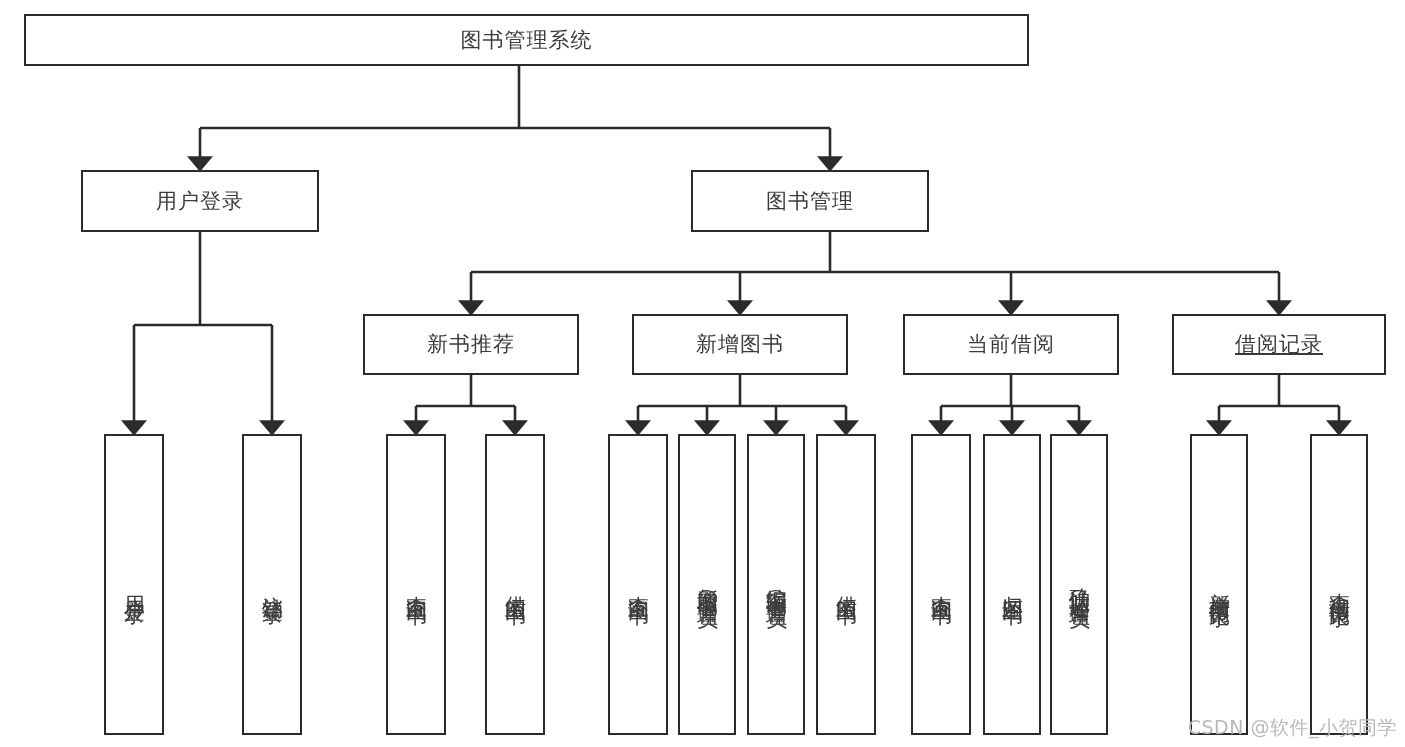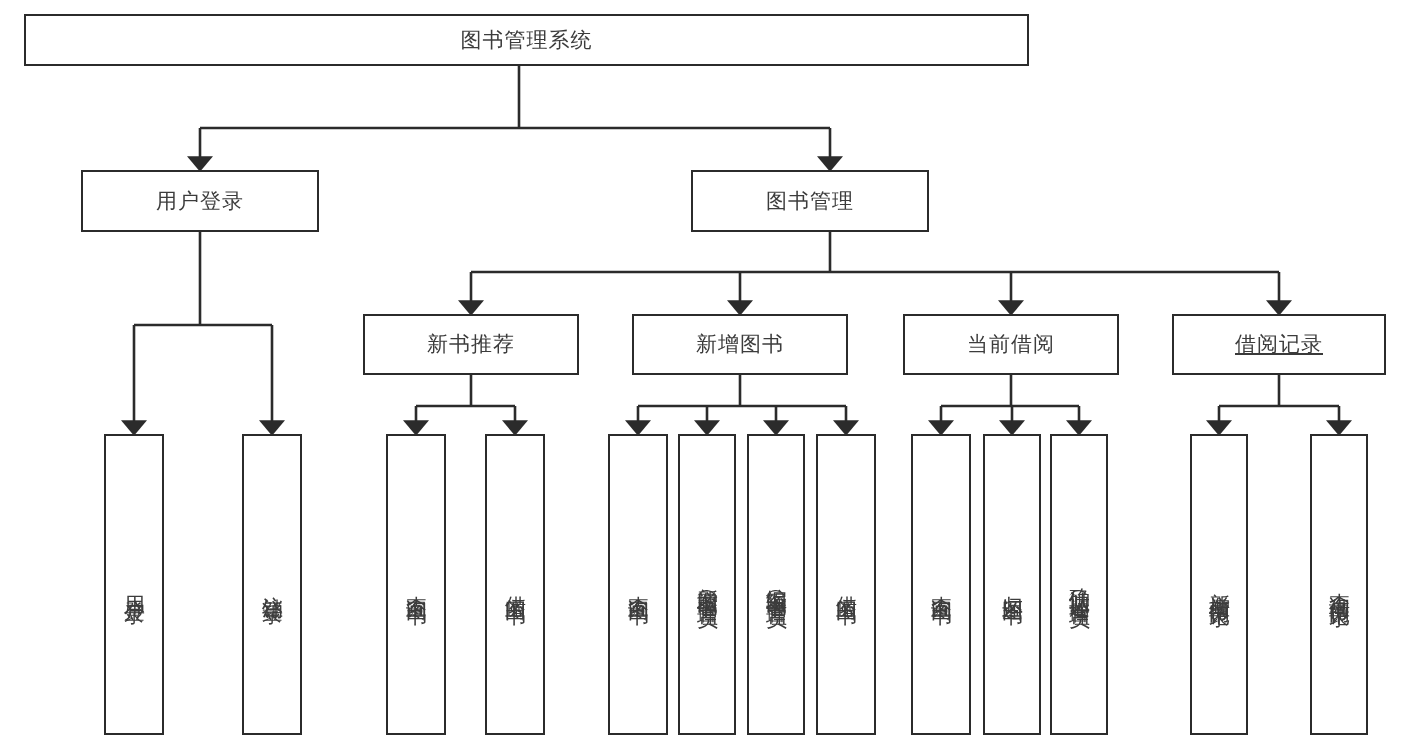--- a/index.html
+++ b/index.html
@@ -162,13 +162,14 @@
     <span class="lbl">确认归还（管理员）</span>
   </div>
 
   <div class="node leaf" style="left:1190px;top:434px;width:58px;height:301px;">
     <span class="lbl">新增借阅记录</span>
   </div>
   <div class="node leaf" style="left:1310px;top:434px;width:58px;height:301px;">
     <span class="lbl">查询借阅记录</span>
   </div>
 
+  <div id="watermark">CSDN @软件_小贺同学</div>
 </div>
 
 </body></html>

